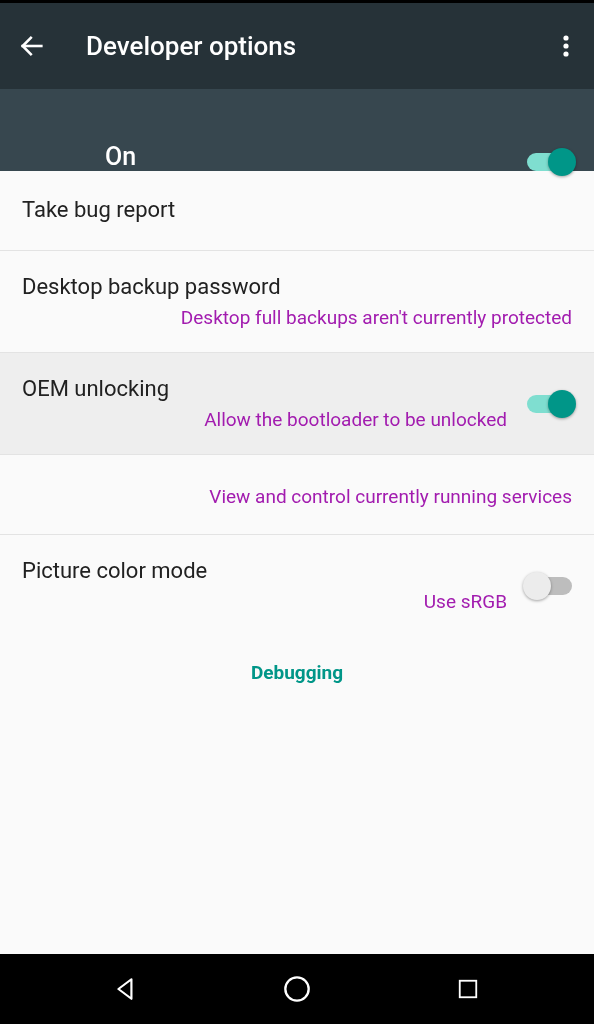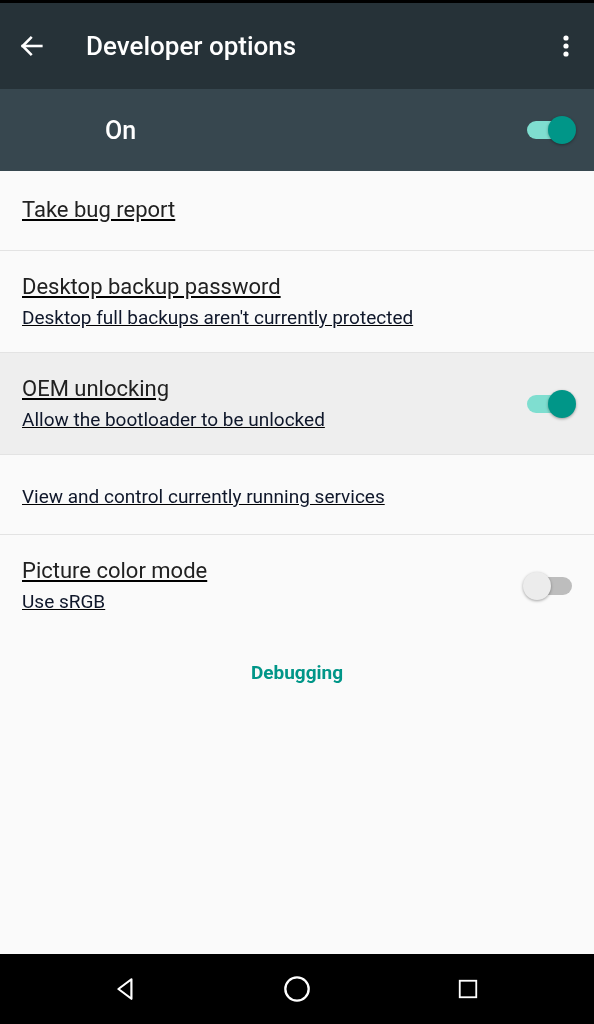--- a/index.html
+++ b/index.html
@@ -48,21 +48,21 @@
       width: 28px;
       height: 28px;
       display: flex;
       align-items: center;
       justify-content: center;
     }
     .master-switch {
       background: #37474f;
       height: 82px;
       display: flex;
-      align-items: center;
+      align-items: flex-end;
       padding: 0 22px 0 105px;
     }
     .master-label {
       color: #fff;
       font-size: 25px;
       font-weight: 500;
       flex: 1;
     }
     .content {
       flex: 1;
@@ -79,32 +79,32 @@
     .list-item.highlighted {
       background: #eeeeee;
     }
     .list-item.no-border {
       border-bottom: none;
     }
     .text-block {
       flex: 1;
       display: flex;
       flex-direction: column;
-      text-decoration: underline;
     }
     .title {
       font-size: 22px;
       color: #212121;
       line-height: 1.3;
     }
     .subtitle {
       font-size: 19px;
-      color: #0f172a;
+      color: #a21caf;
       line-height: 1.35;
       margin-top: 3px;
+      text-align: right;
     }
     .toggle {
       position: relative;
       width: 45px;
       height: 18px;
       border-radius: 9px;
       margin-left: 20px;
       flex-shrink: 0;
     }
     .toggle.off {

